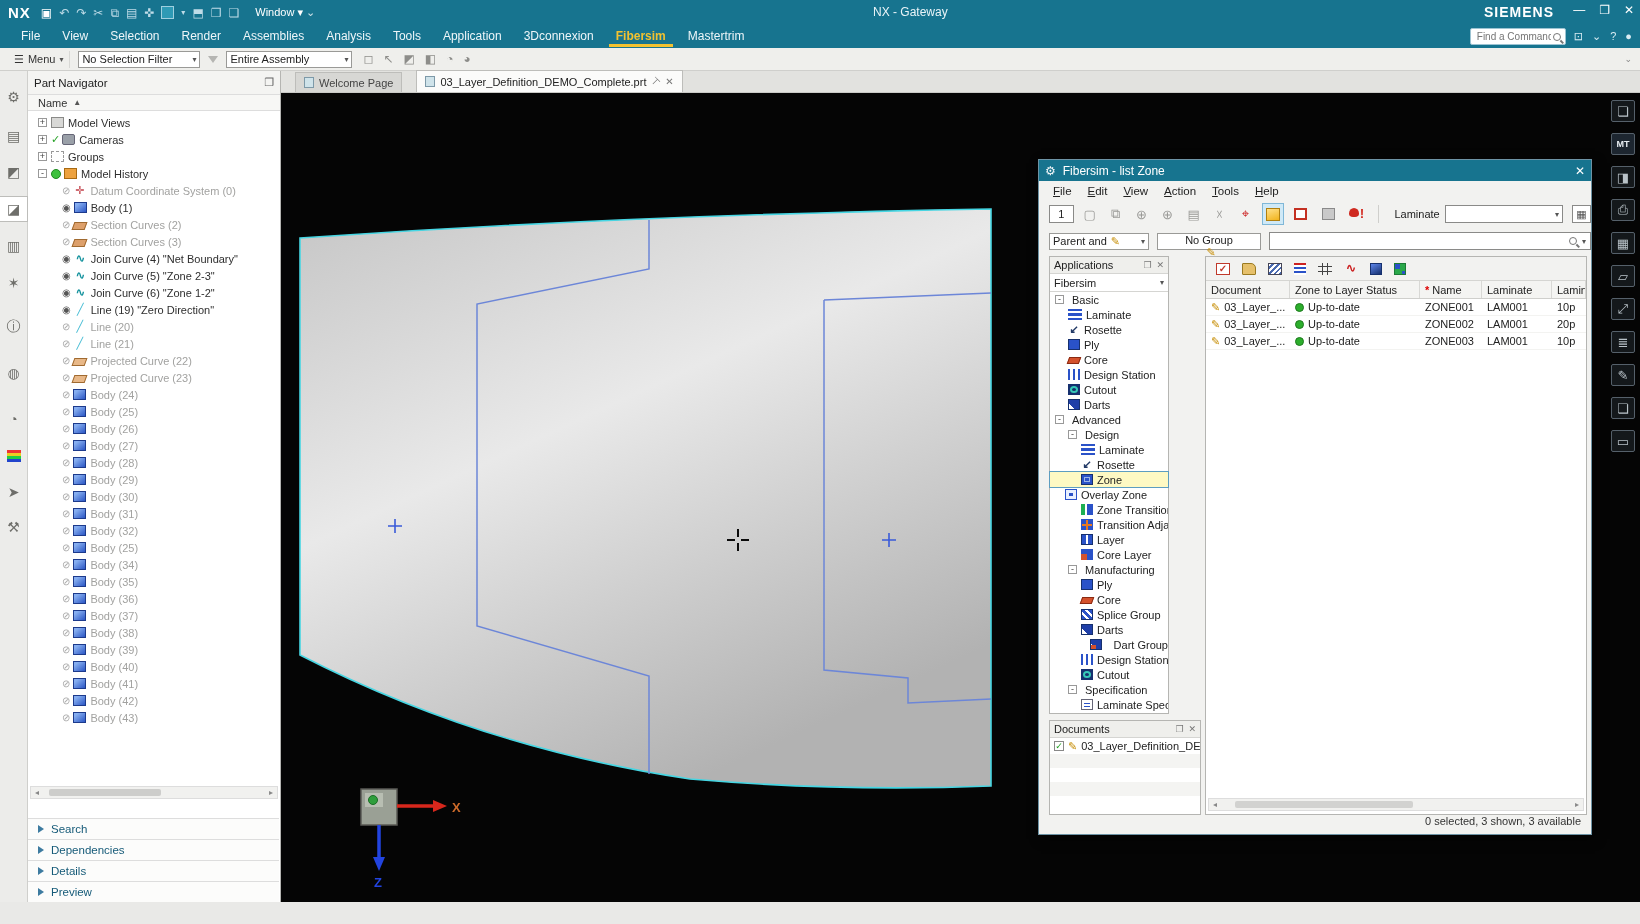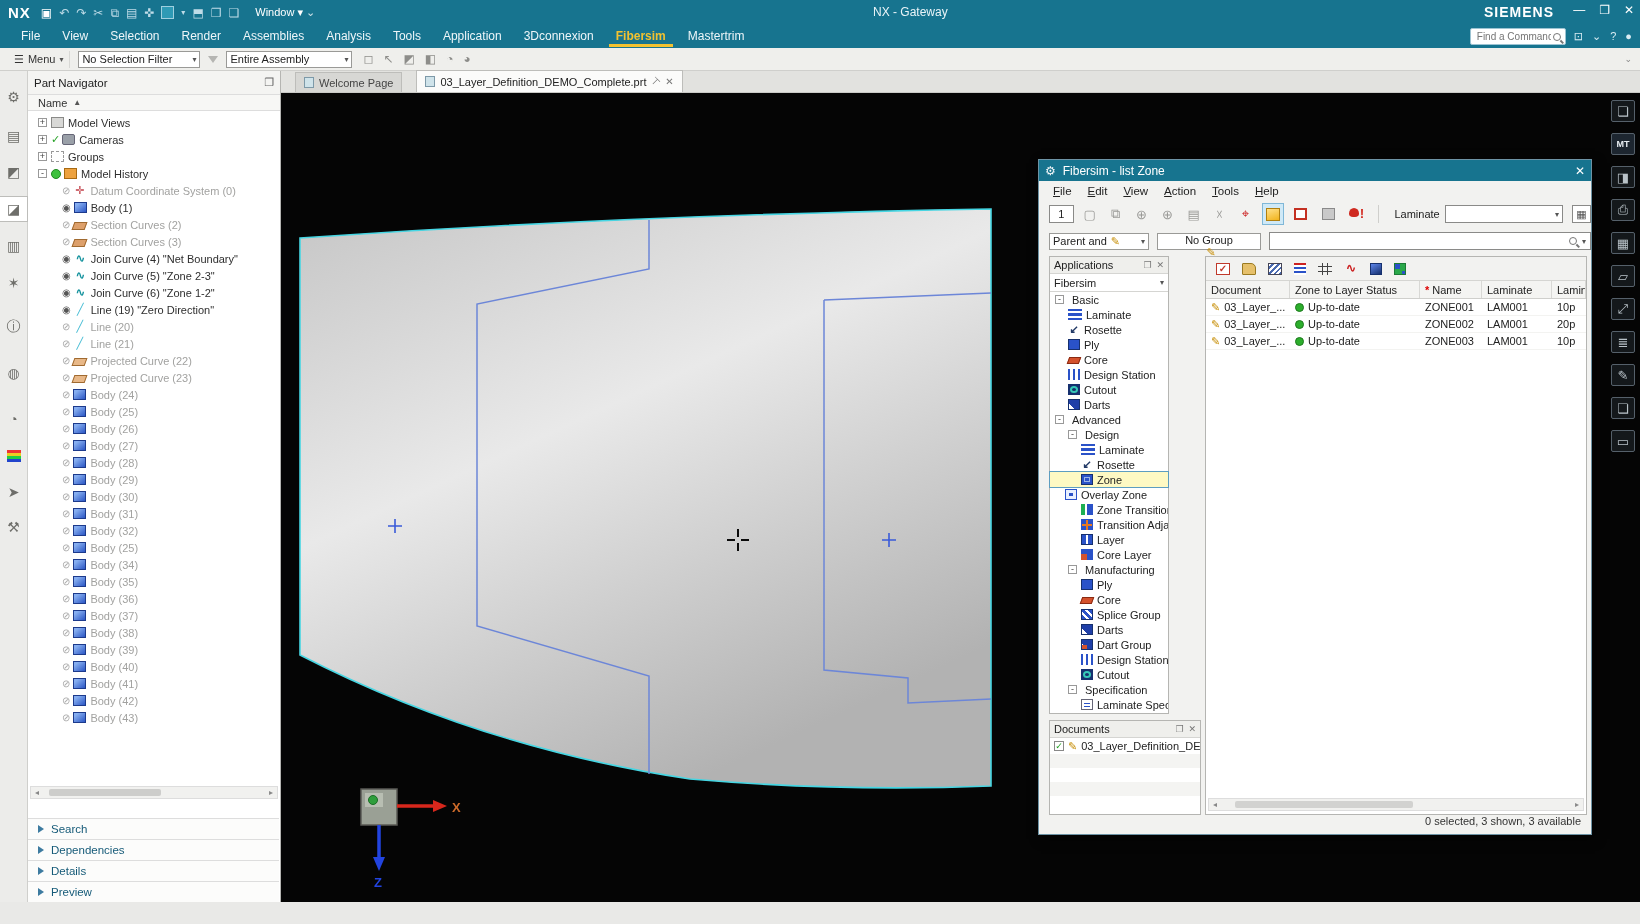--- a/index.html
+++ b/index.html
@@ -760,21 +760,21 @@
             <span class="lbl">Core</span>
           </div>
           <div class="fs-row" style="padding-left: 31px;">
             <span class="fsi fsi-splice-group"></span>
             <span class="lbl">Splice Group</span>
           </div>
           <div class="fs-row" style="padding-left: 31px;">
             <span class="fsi fsi-darts"></span>
             <span class="lbl">Darts</span>
           </div>
-          <div class="fs-row" style="padding-left: 31px;">
+          <div class="fs-row" style="padding-left: 40px; justify-content: space-between;">
             <span class="fsi fsi-dart-group"></span>
             <span class="lbl">Dart Group</span>
           </div>
           <div class="fs-row" style="padding-left: 31px;">
             <span class="fsi fsi-design-station"></span>
             <span class="lbl">Design Station</span>
           </div>
           <div class="fs-row" style="padding-left: 31px;">
             <span class="fsi fsi-cutout"></span>
             <span class="lbl">Cutout</span>

